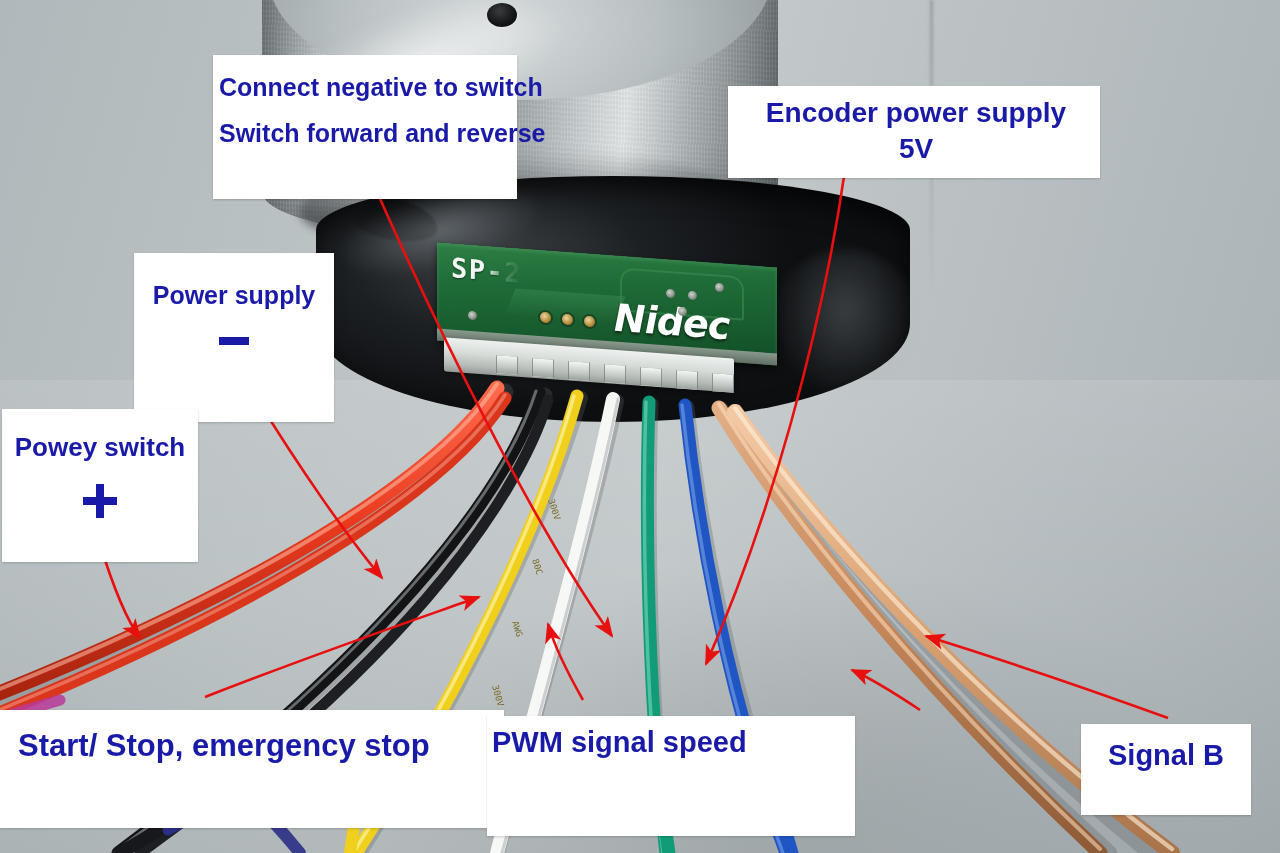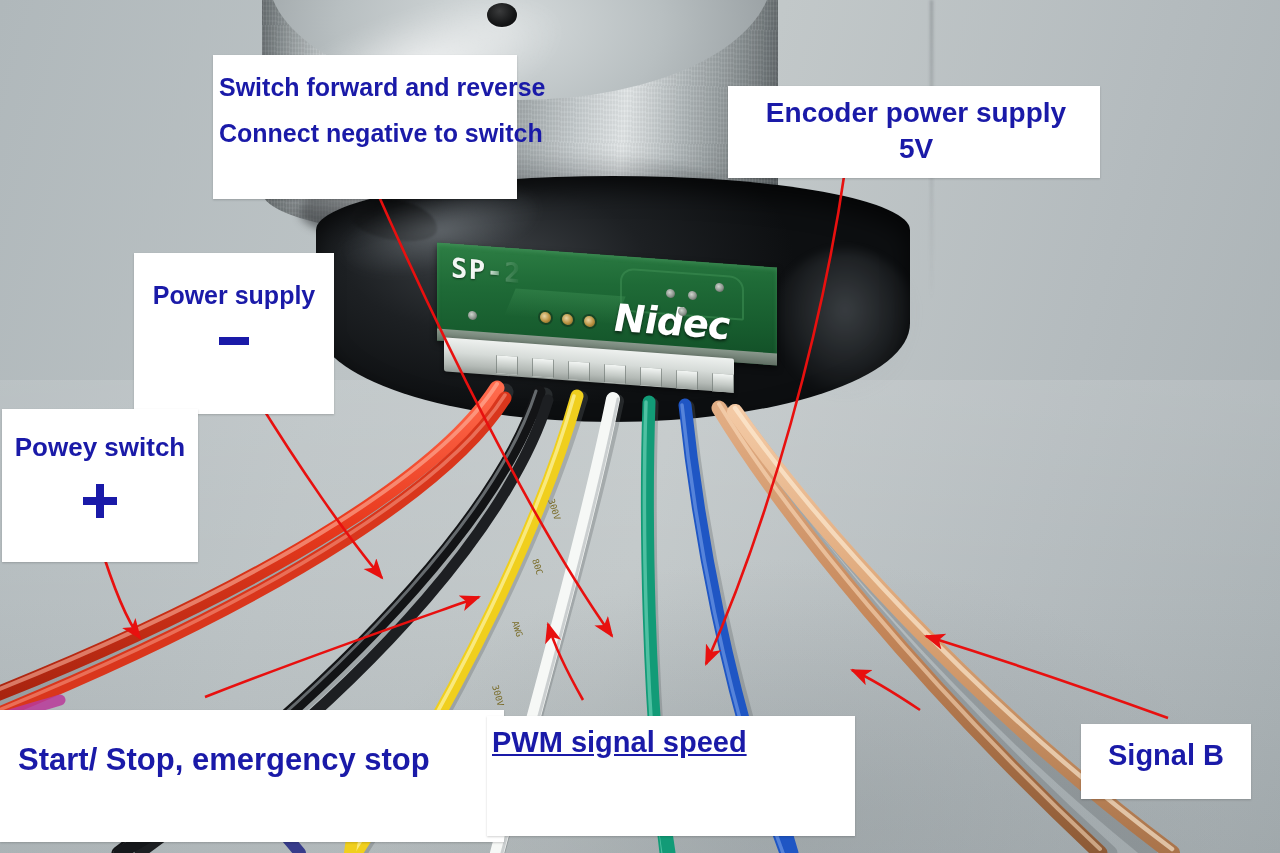--- a/index.html
+++ b/index.html
@@ -267,21 +267,21 @@
     left: 728px; top: 86px;
     width: 368px; height: 83px;
     padding: 9px 0 0 4px;
     font-size: 28px;
     text-align: center;
   }
 
   #lbl-psu-neg {
     left: 134px; top: 253px;
     width: 200px; height: 127px;
-    padding: 26px 0 8px 0;
+    padding: 26px 0 16px 0;
     font-size: 25px;
     text-align: center;
   }
   .sym-minus {
     display: block;
     margin: 26px auto 0;
     width: 30px; height: 8px;
     background: #1a1aa8;
   }
 
@@ -302,45 +302,45 @@
     content: "";
     position: absolute;
     background: #1a1aa8;
   }
   .sym-plus::before { left: 0; top: 13px; width: 34px; height: 8px; }
   .sym-plus::after  { left: 13px; top: 0; width: 8px; height: 34px; }
 
   #lbl-startstop {
     left: 0px; top: 710px;
     width: 486px; height: 102px;
-    padding: 30px 0 0 18px;
+    padding: 16px 0 0 18px;
     font-size: 31px;
   }
 
   #lbl-pwm {
     left: 487px; top: 716px;
     width: 363px; height: 112px;
     padding: 8px 0 0 5px;
     font-size: 29px;
     overflow: visible;
   }
-  #lbl-pwm .ln { line-height: 1.30; text-decoration: underline; }
+  #lbl-pwm .ln { line-height: 1.30; }
 
   #lbl-sigA {
     left: 868px; top: 724px;
     width: 160px; height: 63px;
     padding: 13px 0 0 0;
     font-size: 29px;
     text-align: center;
   }
 
   #lbl-sigB {
     left: 1081px; top: 724px;
     width: 170px; height: 62px;
-    padding: 13px 0 0 0;
+    padding: 13px 0 16px 0;
     font-size: 29px;
     text-align: center;
   }
 </style>
 </head>
 <body>
 
 <div id="stage">
 
   <div class="photo-bg"></div>
@@ -481,22 +481,22 @@
 
       <path d="M583,700 C566,670 554,645 548,624"></path>
 
       <path d="M920,710 C890,690 870,678 852,670"></path>
 
       <path d="M1168,718 C1080,686 990,656 926,636"></path>
     </g>
   </svg>
 
   <div class="label-box" id="lbl-switch">
+    <span class="ln">Connect negative to switch</span>
     <span class="ln">Switch forward and reverse</span>
-    <span class="ln">Connect negative to switch</span>
   </div>
 
   <div class="label-box" id="lbl-encoder">
     <span class="ln">Encoder power supply</span>
     <span class="ln">5V</span>
   </div>
 
   <div class="label-box" id="lbl-psu-neg">
     <span class="ln">Power supply</span>
     <span class="sym-minus"></span>

